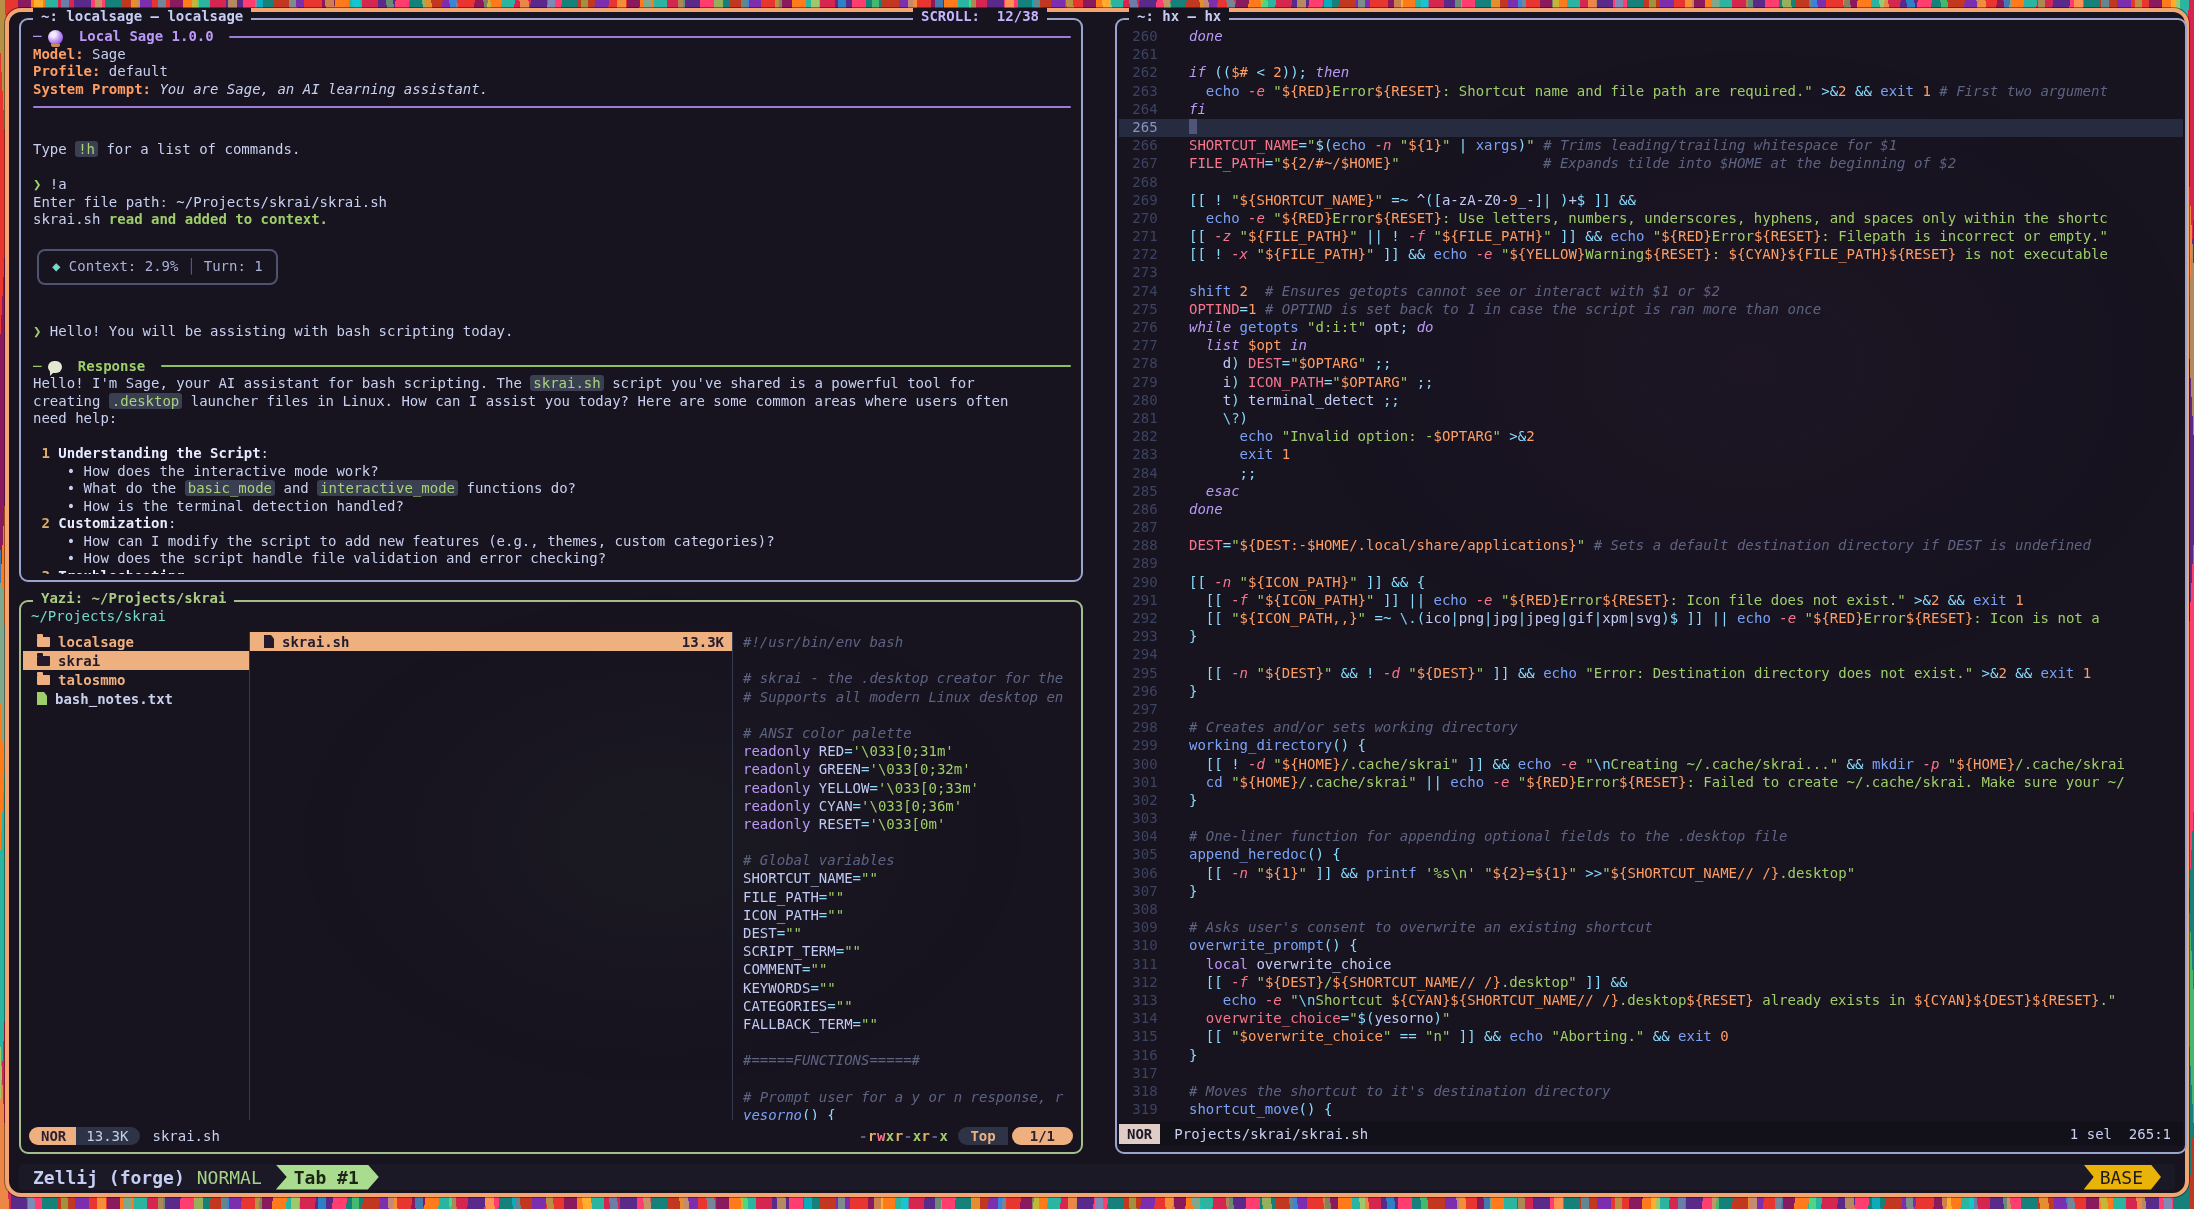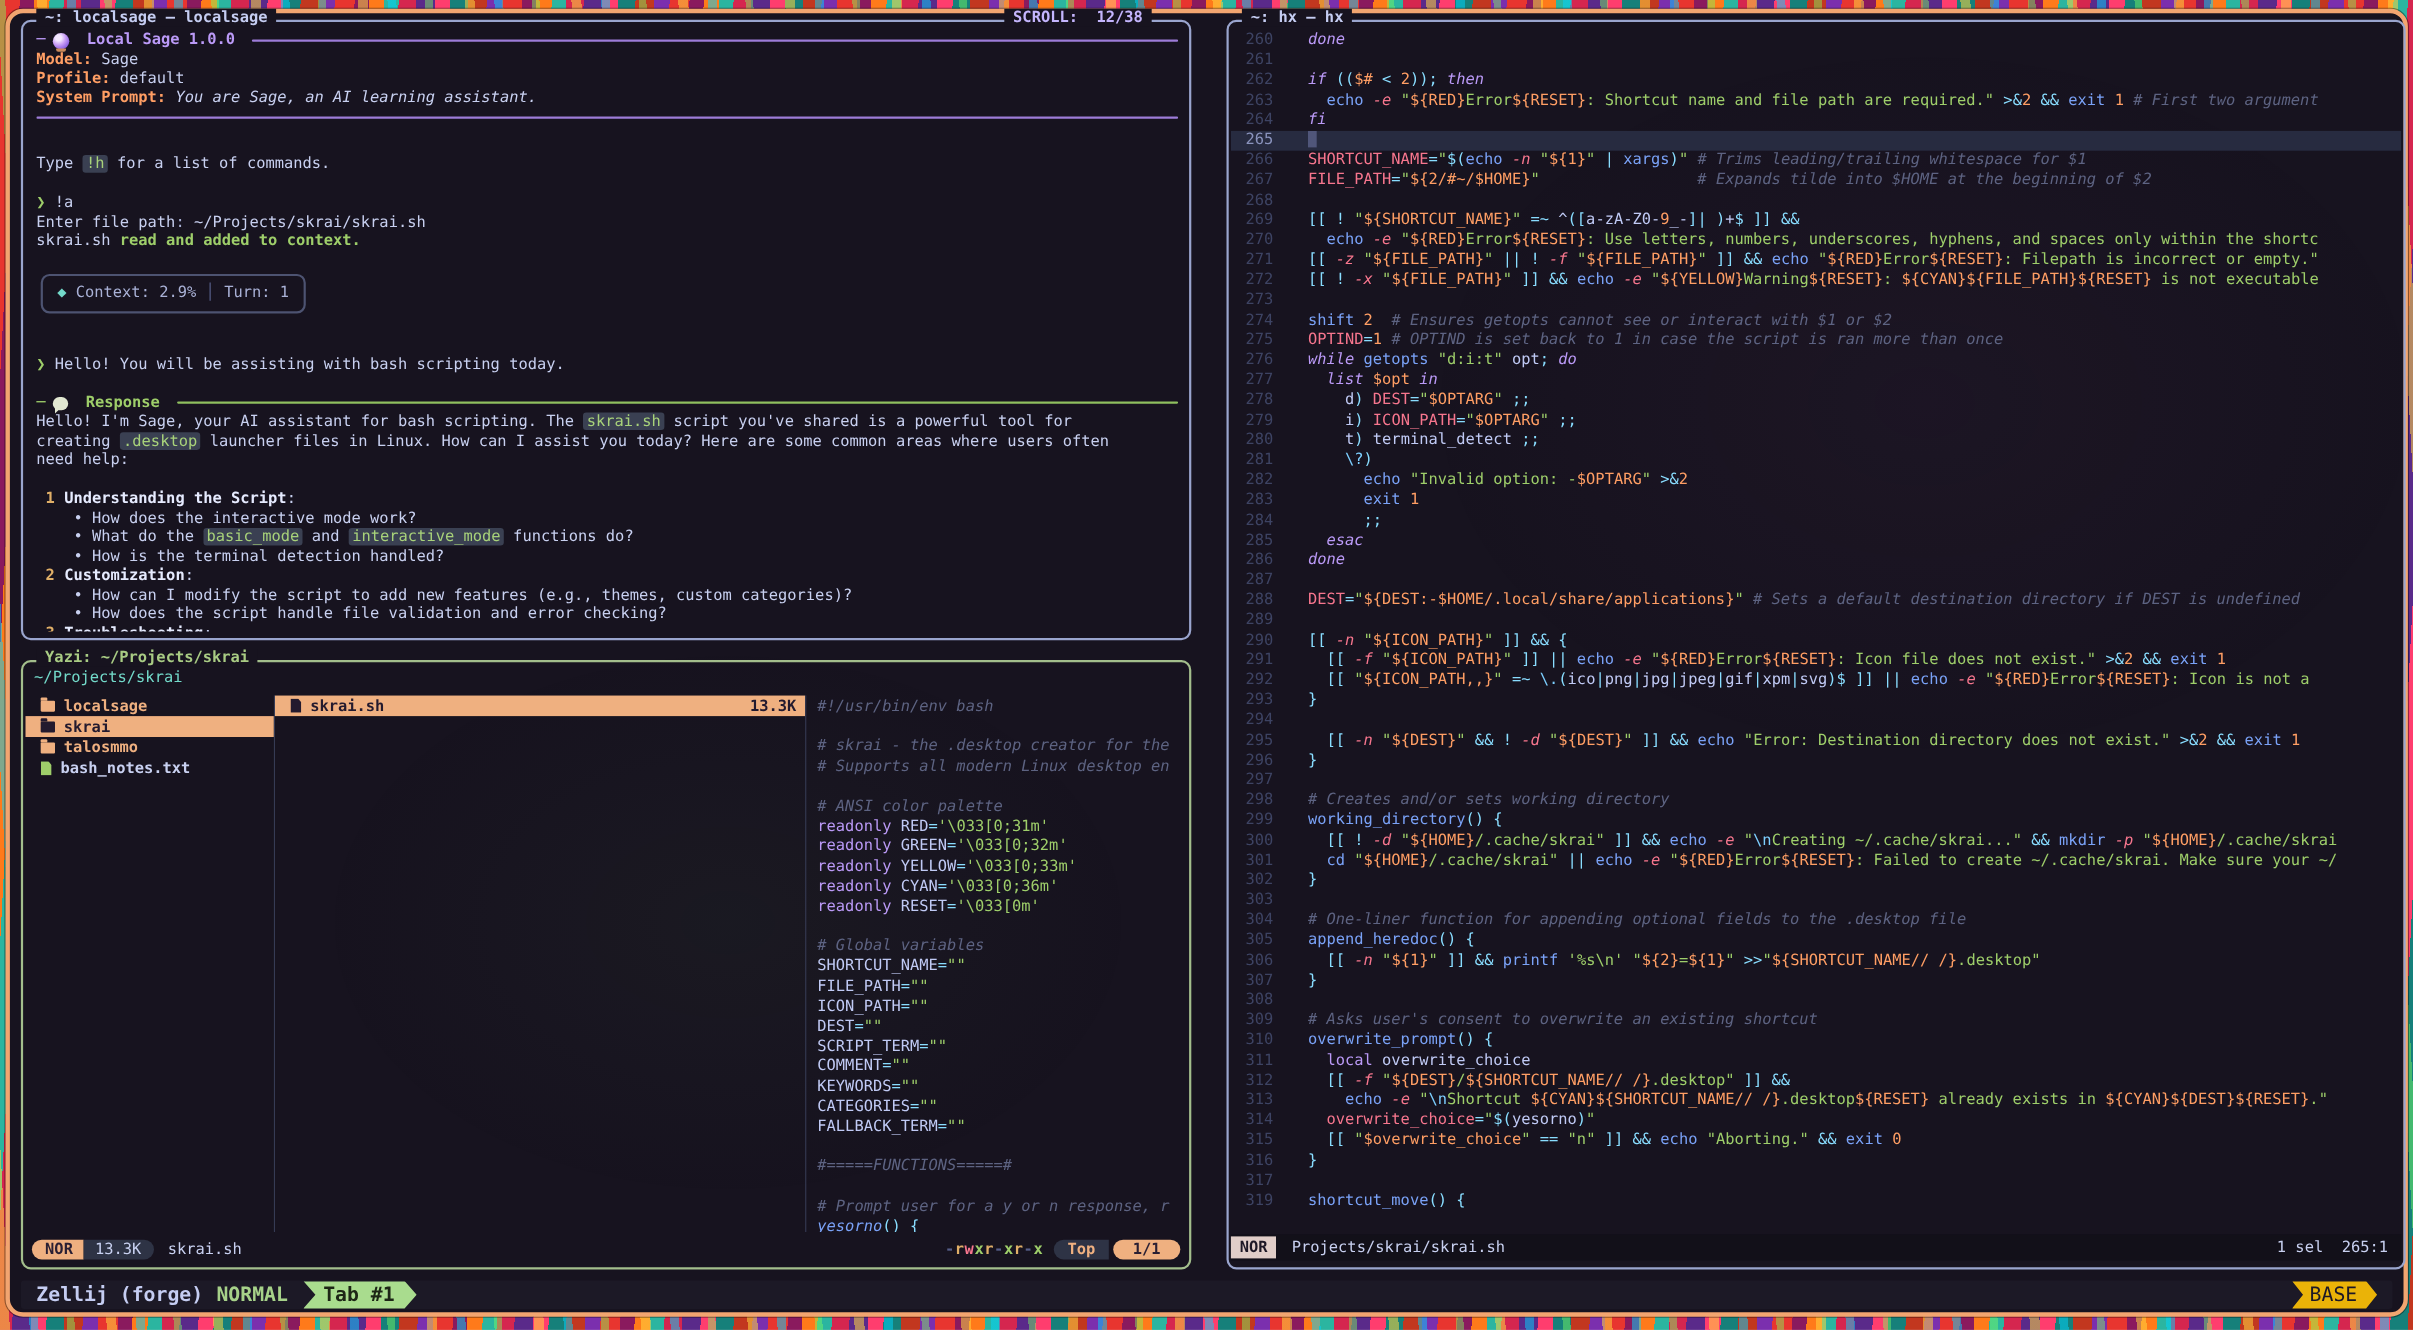--- a/index.html
+++ b/index.html
@@ -108,21 +108,21 @@
   .f{color:#7aa2f7;}
   .fl{color:#f7768e;font-style:italic;}
   .o{color:#89ddff;}
   .n{color:#ff9e64;}
   .e{color:#7dcfff;}
   .it{font-style:italic;}
   
   .zellij-bar{position:absolute;left:10px;right:10px;top:1152px;height:26px;background:#1c1926;
     display:flex;align-items:center;font-size:18px;padding:0 14px;border-radius:3px;}
   .zj-app{color:#c5cdf2;font-weight:bold;white-space:pre;}
-  .zj-mode{color:#a6d189;font-weight:bold;margin-left:12px;}
+  .zj-mode{color:#a6d189;font-weight:normal;margin-left:12px;}
   .zj-tab{margin-left:14px;background:#a9dc8e;color:#1d2616;font-weight:bold;padding:2px 20px 2px 18px;
     clip-path:polygon(0 0,calc(100% - 11px) 0,100% 50%,calc(100% - 11px) 100%,0 100%,11px 50%);}
   .zj-base{margin-left:auto;background:#eab308;color:#1d1826;font-weight:normal;padding:2px 18px 2px 16px;
     clip-path:polygon(0 0,calc(100% - 10px) 0,100% 50%,calc(100% - 10px) 100%,0 100%,10px 50%);}
 </style>
 </head>
 <body>
 
 <div class="wallpaper">
   <div class="window">
@@ -242,20 +242,21 @@
           <div class="hx-line"><span class="hx-gutter">308</span><span class="hx-text">&nbsp;</span></div>
           <div class="hx-line"><span class="hx-gutter">309</span><span class="hx-text"><span class="c"># Asks user's consent to overwrite an existing shortcut</span></span></div>
           <div class="hx-line"><span class="hx-gutter">310</span><span class="hx-text"><span class="f">overwrite_prompt</span><span class="o">()</span> <span class="o">{</span></span></div>
           <div class="hx-line"><span class="hx-gutter">311</span><span class="hx-text">  <span class="k2">local</span> overwrite_choice</span></div>
           <div class="hx-line"><span class="hx-gutter">312</span><span class="hx-text">  <span class="o">[[</span> <span class="fl">-f</span> <span class="s">"</span><span class="v">${DEST}</span><span class="s">/</span><span class="v">${SHORTCUT_NAME// /}</span><span class="s">.desktop</span><span class="s">"</span> <span class="o">]]</span> <span class="o">&amp;&amp;</span></span></div>
           <div class="hx-line"><span class="hx-gutter">313</span><span class="hx-text">    <span class="f">echo</span> <span class="fl">-e</span> <span class="s">"</span><span class="e">\n</span><span class="s">Shortcut </span><span class="v">${CYAN}</span><span class="v">${SHORTCUT_NAME// /}</span><span class="s">.desktop</span><span class="v">${RESET}</span><span class="s"> already exists in </span><span class="v">${CYAN}</span><span class="v">${DEST}</span><span class="v">${RESET}</span><span class="s">.</span><span class="s">"</span></span></div>
           <div class="hx-line"><span class="hx-gutter">314</span><span class="hx-text">  <span class="va">overwrite_choice</span><span class="o">=</span><span class="s">"</span><span class="o">$(</span>yesorno<span class="o">)</span><span class="s">"</span></span></div>
           <div class="hx-line"><span class="hx-gutter">315</span><span class="hx-text">  <span class="o">[[</span> <span class="s">"</span><span class="v">$overwrite_choice</span><span class="s">"</span> <span class="o">==</span> <span class="s">"</span><span class="s">n</span><span class="s">"</span> <span class="o">]]</span> <span class="o">&amp;&amp;</span> <span class="f">echo</span> <span class="s">"</span><span class="s">Aborting.</span><span class="s">"</span> <span class="o">&amp;&amp;</span> <span class="f">exit</span> <span class="n">0</span></span></div>
           <div class="hx-line"><span class="hx-gutter">316</span><span class="hx-text"><span class="o">}</span></span></div>
           <div class="hx-line"><span class="hx-gutter">317</span><span class="hx-text">&nbsp;</span></div>
+          <div class="hx-line"><span class="hx-gutter">318</span><span class="hx-text"><span class="c"># Moves the shortcut to it's destination directory</span></span></div>
           <div class="hx-line"><span class="hx-gutter">319</span><span class="hx-text"><span class="f">shortcut_move</span><span class="o">()</span> <span class="o">{</span></span></div>
         </div>
       <div class="hx-status">
         <span class="hx-mode">NOR</span>
         <span class="hx-file">Projects/skrai/skrai.sh</span>
         <span class="hx-right">1 sel  265:1</span>
       </div>
     </section>
 
     <div class="zellij-bar">

